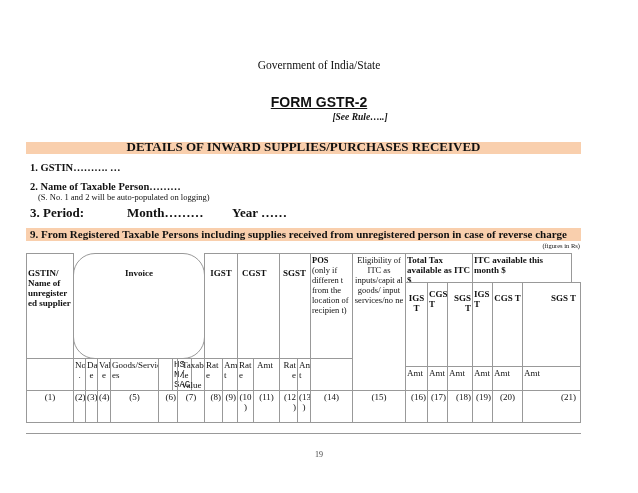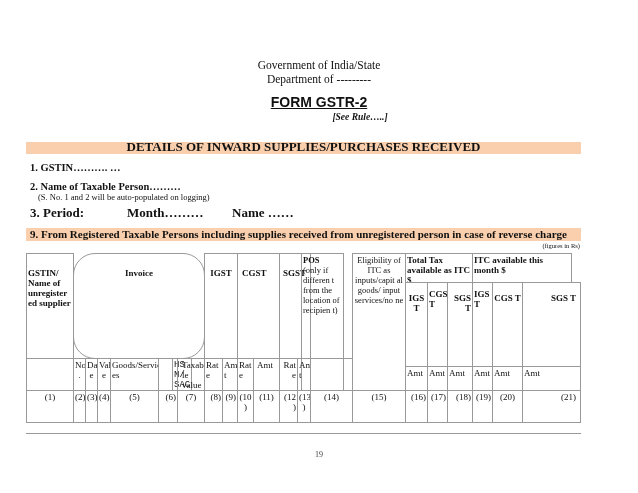--- a/index.html
+++ b/index.html
@@ -28,48 +28,47 @@
     .c { text-align:center; }
     .r { text-align:right; }
     .hline { left:26px; width:555px; top:433px; height:1px; background:#999; }
     .pagenum { left:0; width:638px; top:450px; font-size:8px; color:#444; }
   </style>
 </head>
 <body>
 
 <div class="abs gov center">
   <div>Government of India/State</div>
-  <div>Department of ---------</div>
 </div>
 <div class="abs formtitle center"><span>FORM GSTR-2</span></div>
 <div class="abs rule center">[See Rule…..]</div>
 
 <div class="abs banner"></div>
 <div class="abs banner-text">DETAILS OF INWARD SUPPLIES/PURCHASES RECEIVED</div>
 
 <div class="abs item" style="top:162px;">1.  GSTIN………. …</div>
 <div class="abs item" style="top:181px;">2.  Name of Taxable Person………</div>
 <div class="abs note" style="top:192px;">(S. No. 1 and 2 will be auto-populated on logging)</div>
 <div class="abs period">
   <span>3. Period:</span>
   <span class="m">Month………</span>
-  <span class="y">Name ……</span>
+  <span class="y">Year ……</span>
 </div>
 
 <div class="abs sec4">9.  From  Registered Taxable Persons including supplies received from unregistered person in case of reverse charge</div>
 <div class="abs figs">(figures in Rs)</div>
 
 <div>
 
   <div class="cell b" style="left:26px;top:253px;width:48px;height:106px;padding-top:14px;">GSTIN/ Name of unregister ed supplier</div>
   <div class="cell b c" style="left:73px;top:253px;width:132px;height:106px;padding-top:14px;border-radius:22px;">Invoice</div>
   <div class="cell b c" style="left:204px;top:253px;width:34px;height:106px;padding-top:14px;">IGST</div>
   <div class="cell b" style="left:237px;top:253px;width:43px;height:106px;padding-top:14px;padding-left:4px;">CGST</div>
   <div class="cell b r" style="left:279px;top:253px;width:32px;height:106px;padding-top:14px;padding-right:4px;">SGST</div>
-  <div class="cell" style="left:301px;top:253px;width:43px;height:138px;font-size:8.5px;">
+  <div class="cell" style="left:310px;top:253px;width:43px;height:138px;font-size:8.5px;">
     <div class="b">POS</div>
     <div>(only if differen t from the location of recipien t)</div>
   </div>
   <div class="cell c" style="left:352px;top:253px;width:54px;height:170px;font-size:8.5px;">Eligibility of ITC as inputs/capit al goods/ input services/no ne</div>
   <div class="cell b" style="left:405px;top:253px;width:68px;height:30px;">Total Tax available as ITC $</div>
   <div class="cell b" style="left:472px;top:253px;width:100px;height:30px;">ITC available this month $</div>
 
   <div class="cell b c" style="left:405px;top:282px;width:23px;height:85px;padding-top:10px;">IGS T</div>
   <div class="cell b" style="left:427px;top:282px;width:21px;height:85px;padding-top:6px;">CGS T</div>
   <div class="cell b r" style="left:447px;top:282px;width:26px;height:85px;padding-top:10px;">SGS T</div>

